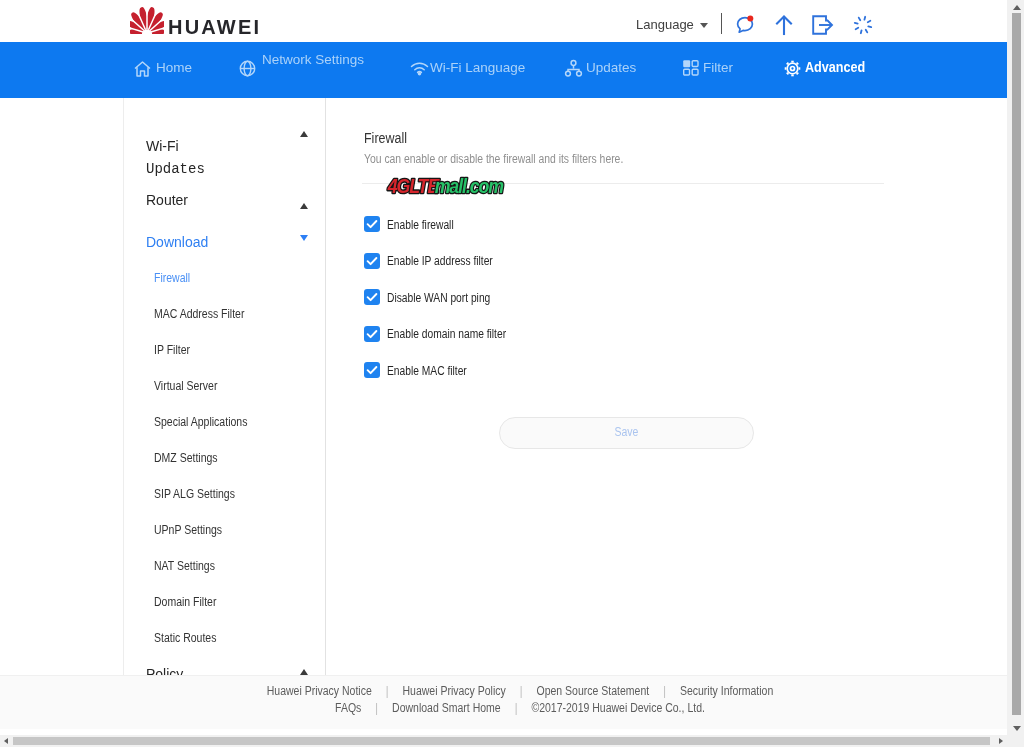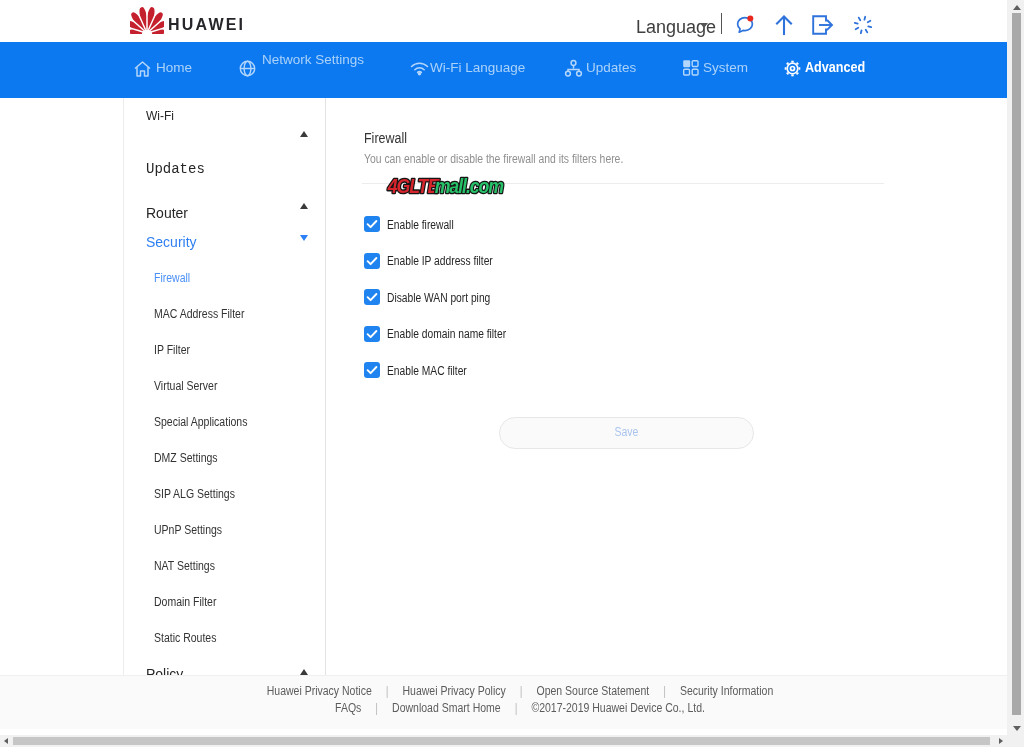--- a/index.html
+++ b/index.html
@@ -25,23 +25,23 @@
   </g>
   <line x1="0" y1="-4" x2="0" y2="-27" stroke="#ffffff" stroke-width="1.5" transform="translate(17,26.2) rotate(0)"></line>
   <line x1="0" y1="-4" x2="0" y2="-27" stroke="#ffffff" stroke-width="1.5" transform="translate(17,26.2) rotate(-24)"></line>
   <line x1="0" y1="-4" x2="0" y2="-27" stroke="#ffffff" stroke-width="1.5" transform="translate(17,26.2) rotate(24)"></line>
   <line x1="0" y1="-4" x2="0" y2="-27" stroke="#ffffff" stroke-width="1.5" transform="translate(17,26.2) rotate(-48)"></line>
   <line x1="0" y1="-4" x2="0" y2="-27" stroke="#ffffff" stroke-width="1.5" transform="translate(17,26.2) rotate(48)"></line>
   <line x1="0" y1="-4" x2="0" y2="-27" stroke="#ffffff" stroke-width="1.5" transform="translate(17,26.2) rotate(-73)"></line>
   <line x1="0" y1="-4" x2="0" y2="-27" stroke="#ffffff" stroke-width="1.5" transform="translate(17,26.2) rotate(73)"></line>
   <ellipse cx="17" cy="26.6" rx="5" ry="3.6" fill="#ffffff"></ellipse>
 </svg>
-<div class="abs" style="left:168px;top:16px;font-size:16px;font-weight:bold;letter-spacing:2.2px;color:#26262a;">HUAWEI</div>
-
-<div class="abs" style="left:636px;top:17px;font-size:18px;color:#404040;">Language</div>
+<div class="abs" style="left:168px;top:16px;font-size:20px;font-weight:bold;letter-spacing:2.2px;color:#26262a;">HUAWEI</div>
+
+<div class="abs" style="left:636px;top:17px;font-size:13px;color:#404040;">Language</div>
 <div class="abs" style="left:700px;top:23px;width:0;height:0;border-left:4px solid transparent;border-right:4px solid transparent;border-top:5px solid #555;"></div>
 <div class="abs" style="left:721px;top:13px;width:1px;height:21px;background:#555;"></div>
 
 <svg class="abs" style="left:735px;top:15px;" width="20" height="20" viewBox="0 0 20 20">
   <path d="M10,2.6 C5.9,2.6 2.6,5.5 2.6,9.1 C2.6,11 3.6,12.7 5.1,13.9 L4.2,17.2 L8,15.4 C8.6,15.5 9.3,15.6 10,15.6 C14.1,15.6 17.4,12.7 17.4,9.1 C17.4,5.5 14.1,2.6 10,2.6 Z" fill="none" stroke="#2e72dc" stroke-width="1.7" stroke-linejoin="round"></path>
   <circle cx="15.3" cy="3.6" r="3" fill="#e8281e"></circle>
 </svg>
 <svg class="abs" style="left:774px;top:14px;" width="20" height="22" viewBox="0 0 20 22">
   <g stroke="#2e72dc" stroke-width="2.1" fill="none" stroke-linecap="square">
     <path d="M10,20 L10,3"></path>
@@ -109,21 +109,21 @@
   <div class="abs" style="left:586px;top:60px;">Updates</div>
 
   <svg class="abs" style="left:683px;top:60px;" width="16" height="16" viewBox="0 0 16 16">
     <g stroke="#b3d6fa" stroke-width="1.4" fill="none">
       <rect x="9.2" y="0.7" width="5.8" height="5.8" rx="1"></rect>
       <rect x="0.7" y="9.2" width="5.8" height="5.8" rx="1"></rect>
       <rect x="9.2" y="9.2" width="5.8" height="5.8" rx="1"></rect>
     </g>
     <rect x="0.2" y="0.2" width="7" height="7" rx="1.2" fill="#b3d6fa"></rect>
   </svg>
-  <div class="abs" style="left:703px;top:60px;">System</div>
+  <div class="abs" style="left:703px;top:60px;">Filter</div>
 
   <svg class="abs" style="left:783px;top:59px;" width="19" height="19" viewBox="0 0 19 19">
     <g stroke="#ffffff" stroke-width="1.7" fill="none">
       <circle cx="9.5" cy="9.5" r="5.3"></circle>
       <circle cx="9.5" cy="9.5" r="2"></circle>
     </g>
     <g stroke="#ffffff" stroke-width="2.5">
       <line x1="9.5" y1="1.7" x2="9.5" y2="3.4"></line>
       <line x1="9.5" y1="15.6" x2="9.5" y2="17.3"></line>
       <line x1="1.7" y1="9.5" x2="3.4" y2="9.5"></line>
@@ -134,26 +134,26 @@
       <line x1="13.8" y1="5.2" x2="15.02" y2="3.98"></line>
     </g>
   </svg>
   <div class="abs" style="left:805px;top:59px;font-weight:bold;font-size:14px;color:#fff;transform:scaleX(0.9);transform-origin:0 0;white-space:pre;">Advanced</div>
 </div>
 
 <div class="abs" style="left:123px;top:98px;width:1px;height:577px;background:#ededed;"></div>
 <div class="abs" style="left:325px;top:98px;width:1px;height:577px;background:#e2e2e2;"></div>
 
 <div id="side" style="font-size:0;">
-  <div class="abs" style="left:146px;top:109px;font-size:12px;color:#262626;">Wi-Fi</div>
+  <div class="abs" style="left:146px;top:138px;font-size:14px;color:#262626;">Wi-Fi</div>
   <div class="abs" style="left:300px;top:130.5px;width:0;height:0;border-left:4.8px solid transparent;border-right:4.8px solid transparent;border-bottom:6px solid #3a3a3a;"></div>
   <div class="abs" style="left:146px;top:160.5px;font-size:14px;color:#262626;font-family:Liberation Mono, monospace;">Updates</div>
-  <div class="abs" style="left:146px;top:205px;font-size:14px;color:#262626;">Router</div>
+  <div class="abs" style="left:146px;top:192px;font-size:14px;color:#262626;">Router</div>
   <div class="abs" style="left:300px;top:203px;width:0;height:0;border-left:4.8px solid transparent;border-right:4.8px solid transparent;border-bottom:6px solid #3a3a3a;"></div>
-  <div class="abs" style="left:146px;top:233.5px;font-size:14px;color:#2e7ff2;">Security</div>
+  <div class="abs" style="left:146px;top:233.5px;font-size:14px;color:#2e7ff2;">Download</div>
   <div class="abs" style="left:300px;top:234.5px;width:0;height:0;border-left:4.8px solid transparent;border-right:4.8px solid transparent;border-top:6px solid #2d7ff5;"></div>
 
   <div class="abs" style="left:154px;top:270.5px;font-size:12px;color:#4a90f5;transform:scaleX(0.875);transform-origin:0 0;white-space:pre;">Firewall</div>
   <div class="abs" style="left:154px;top:306.5px;font-size:12px;color:#333;transform:scaleX(0.875);transform-origin:0 0;white-space:pre;">MAC Address Filter</div>
   <div class="abs" style="left:154px;top:342.5px;font-size:12px;color:#333;transform:scaleX(0.875);transform-origin:0 0;white-space:pre;">IP Filter</div>
   <div class="abs" style="left:154px;top:378.5px;font-size:12px;color:#333;transform:scaleX(0.875);transform-origin:0 0;white-space:pre;">Virtual Server</div>
   <div class="abs" style="left:154px;top:414.5px;font-size:12px;color:#333;transform:scaleX(0.875);transform-origin:0 0;white-space:pre;">Special Applications</div>
   <div class="abs" style="left:154px;top:450.5px;font-size:12px;color:#333;transform:scaleX(0.875);transform-origin:0 0;white-space:pre;">DMZ Settings</div>
   <div class="abs" style="left:154px;top:486.5px;font-size:12px;color:#333;transform:scaleX(0.875);transform-origin:0 0;white-space:pre;">SIP ALG Settings</div>
   <div class="abs" style="left:154px;top:522.5px;font-size:12px;color:#333;transform:scaleX(0.875);transform-origin:0 0;white-space:pre;">UPnP Settings</div>

